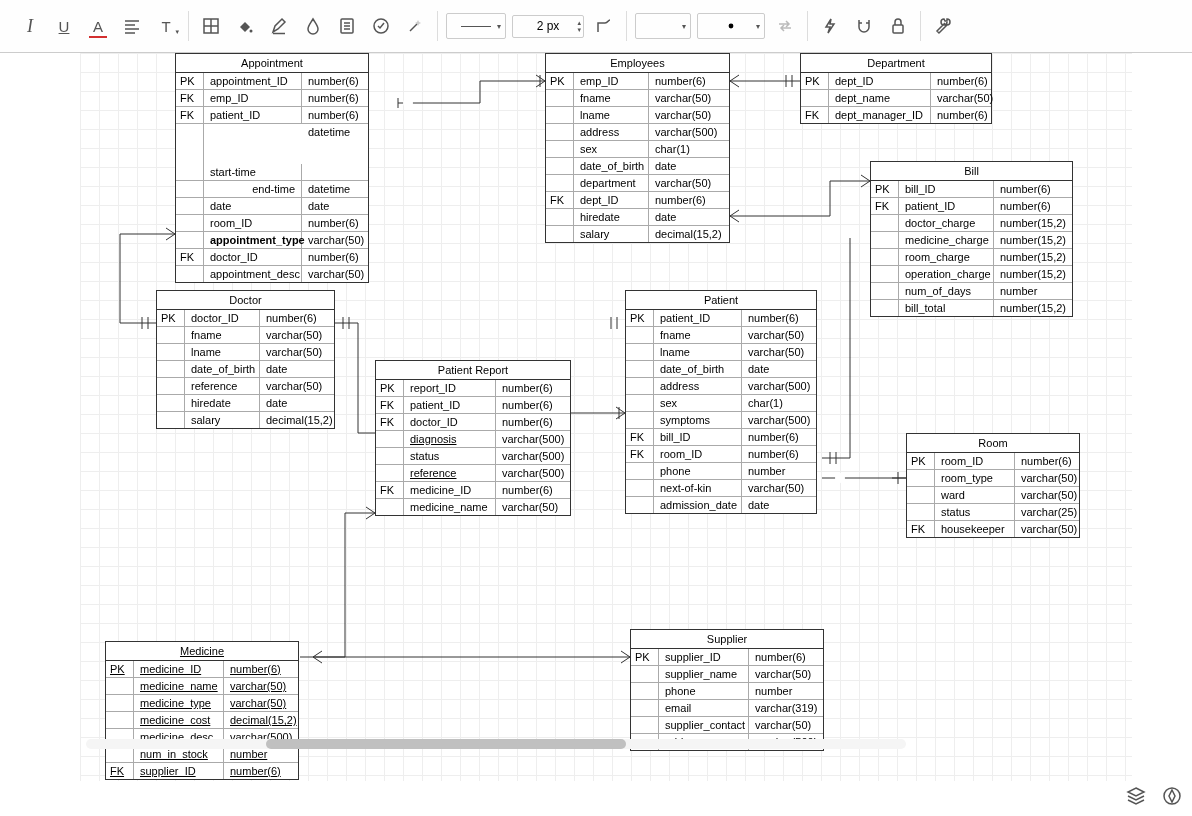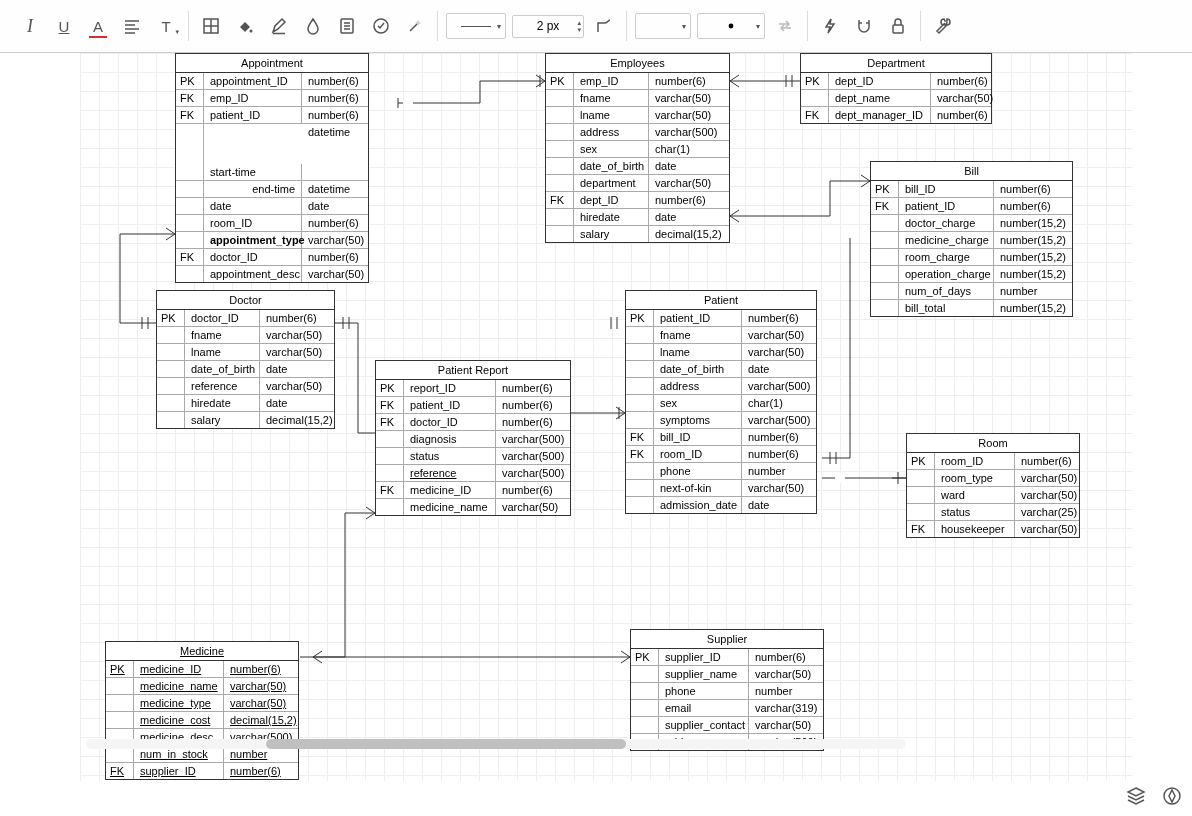--- a/index.html
+++ b/index.html
@@ -473,21 +473,21 @@
             <div class="name-col" style="width: 92px; flex: 0 0 92px;">patient_ID</div>
             <div class="type-col" style="width: 74px;">number(6)</div>
           </div>
           <div class="entity-row">
             <div class="key-col">FK</div>
             <div class="name-col" style="width: 92px; flex: 0 0 92px;">doctor_ID</div>
             <div class="type-col" style="width: 74px;">number(6)</div>
           </div>
           <div class="entity-row">
             <div class="key-col"></div>
-            <div class="name-col" style="width: 92px; flex: 0 0 92px;">diagnosis</div>
+            <div class="name-col" style="width: 92px; flex: 0 0 92px; text-decoration: underline;">diagnosis</div>
             <div class="type-col" style="width: 74px;">varchar(500)</div>
           </div>
           <div class="entity-row">
             <div class="key-col"></div>
             <div class="name-col" style="width: 92px; flex: 0 0 92px;">status</div>
             <div class="type-col" style="width: 74px;">varchar(500)</div>
           </div>
           <div class="entity-row">
             <div class="key-col"></div>
             <div class="name-col" style="width: 92px; flex: 0 0 92px; text-decoration: underline;">reference</div>

